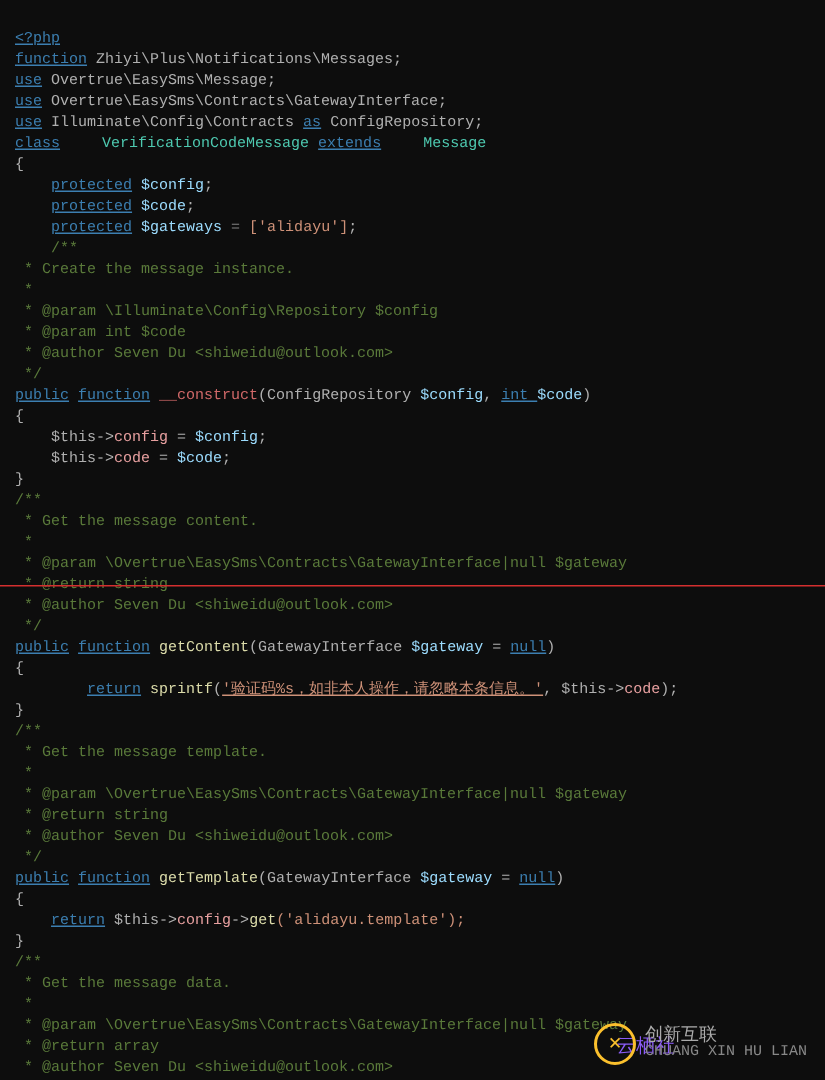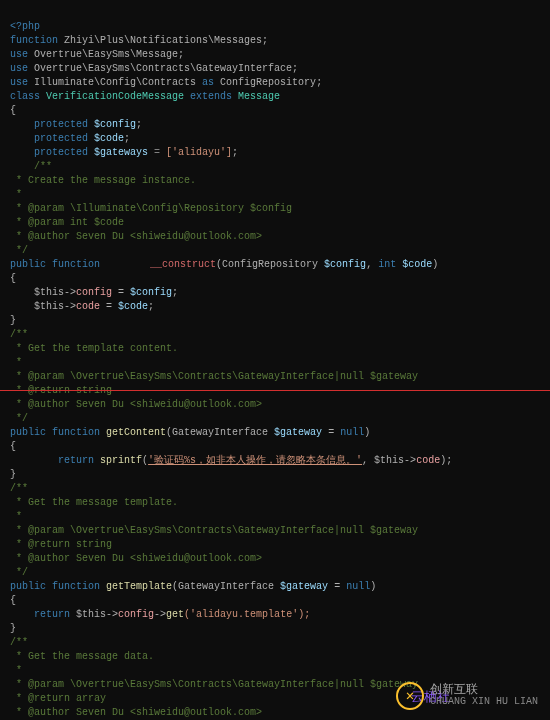--- a/index.html
+++ b/index.html
@@ -11,29 +11,29 @@
       font-size: 10px;
       line-height: 14px;
       color: #808080;
       overflow: hidden;
       position: relative;
     }
     .code-area {
       padding: 6px 10px;
       white-space: pre;
     }
-    .kw { color: #3c7fb1; }
-    .type { color: #4ec9b0; }
+    .kw { color: #3c7fb1; text-decoration: underline; }
+    .type { color: #4ec9b0; margin-left: 22px; }
     .str { color: #ce9178; }
     .var { color: #9cdcfe; }
     .func { color: #dcdcaa; }
     .comment { color: #5a7a3a; }
     .prop { color: #e8a0a0; }
     .op { color: #b0b0b0; }
-    .magic { color: #d16969; margin-left: 44px; }
+    .magic { color: #d16969; }
     .redline {
       position: absolute;
       left: 0;
       right: 0;
       height: 1px;
       background: #d32f2f;
       top: 390px;
     }
     .chinese { color: #ce9178; text-decoration: underline; }
     .logo-area {
@@ -95,21 +95,21 @@
 <span class="comment"> * @param \Illuminate\Config\Repository $config</span>
 <span class="comment"> * @param int $code</span>
 <span class="comment"> * @author Seven Du &lt;shiweidu@outlook.com&gt;</span>
 <span class="comment"> */</span>
 <span class="kw">public</span> <span class="kw">function</span> <span class="magic">__construct</span><span class="op">(ConfigRepository </span><span class="var">$config</span><span class="op">, </span><span class="kw">int </span><span class="var">$code</span><span class="op">)</span>
 <span class="op">{</span>
     <span class="op">$this-&gt;</span><span class="prop">config</span><span class="op"> = </span><span class="var">$config</span><span class="op">;</span>
     <span class="op">$this-&gt;</span><span class="prop">code</span><span class="op"> = </span><span class="var">$code</span><span class="op">;</span>
 <span class="op">}</span>
 <span class="comment">/**</span>
-<span class="comment"> * Get the template content.</span>
+<span class="comment"> * Get the message content.</span>
 <span class="comment"> *</span>
 <span class="comment"> * @param \Overtrue\EasySms\Contracts\GatewayInterface|null $gateway</span>
 <span class="comment"> * @return string</span>
 <span class="comment"> * @author Seven Du &lt;shiweidu@outlook.com&gt;</span>
 <span class="comment"> */</span>
 <span class="kw">public</span> <span class="kw">function</span> <span class="func">getContent</span><span class="op">(GatewayInterface </span><span class="var">$gateway</span><span class="op"> = </span><span class="kw">null</span><span class="op">)</span>
 <span class="op">{</span>
         <span class="kw">return</span> <span class="func">sprintf</span><span class="op">(</span><span class="chinese">'验证码%s，如非本人操作，请忽略本条信息。'</span><span class="op">, </span><span class="op">$this-&gt;</span><span class="prop">code</span><span class="op">);</span>
 <span class="op">}</span>
 <span class="comment">/**</span>

